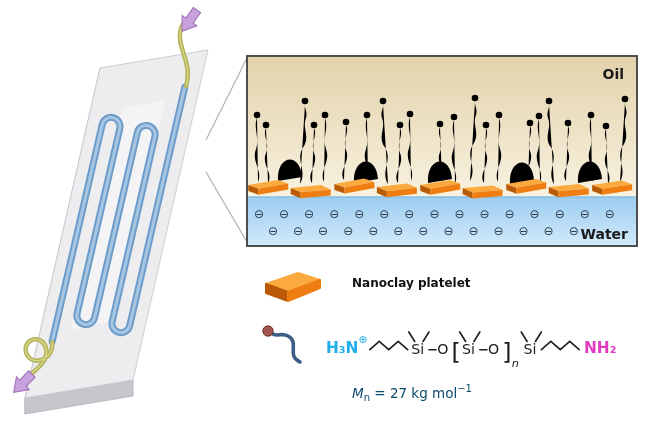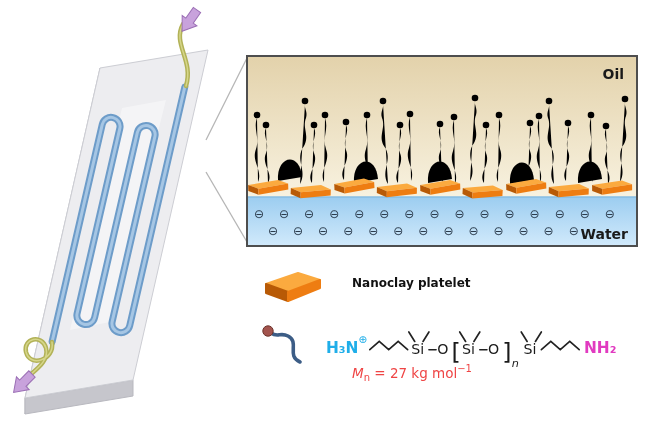--- a/index.html
+++ b/index.html
@@ -11,21 +11,21 @@
   .stage > svg.device{position:absolute;left:0;top:0}
   #inset-box{
     position:absolute;left:246px;top:55px;width:392px;height:192px;
     border:2px solid #4e4e4e;box-sizing:border-box;overflow:hidden;background:#f4ecd6;
   }
   #inset-box svg{display:block;width:100%;height:100%}
   svg text{font-family:"DejaVu Sans",sans-serif}
   .inset-label{font-weight:bold;fill:#1a1a1a;font-size:14px}
   .charges{fill:#2b3b4c;font-size:12px;letter-spacing:15px}
   .label-nanoclay{position:absolute;left:352px;top:276px;font-size:12px;font-weight:bold;color:#111;white-space:nowrap}
-  .label-mn{position:absolute;left:352px;top:363px;font-size:13.5px;color:#ef4444;white-space:nowrap}
+  .label-mn{position:absolute;left:352px;top:383px;font-size:13.5px;color:#0c4a6e;white-space:nowrap}
   .label-mn i{font-style:italic}
   .label-mn sub{font-size:10px}
   .label-mn sup{font-size:10px}
   .formula-svg{position:absolute;left:326px;top:314px}
   .bond{stroke:#222;stroke-width:1.4;fill:none;stroke-linecap:round}
   .atom{fill:#1a1a1a;font-size:12px}
   .bracket{fill:#1a1a1a;font-size:20px}
   .rsub{fill:#1a1a1a;font-size:9.5px;font-style:italic}
   .amineL{fill:#1faee9;font-size:13px;font-weight:bold}
   .amineLq{fill:#1faee9;font-size:9px}

